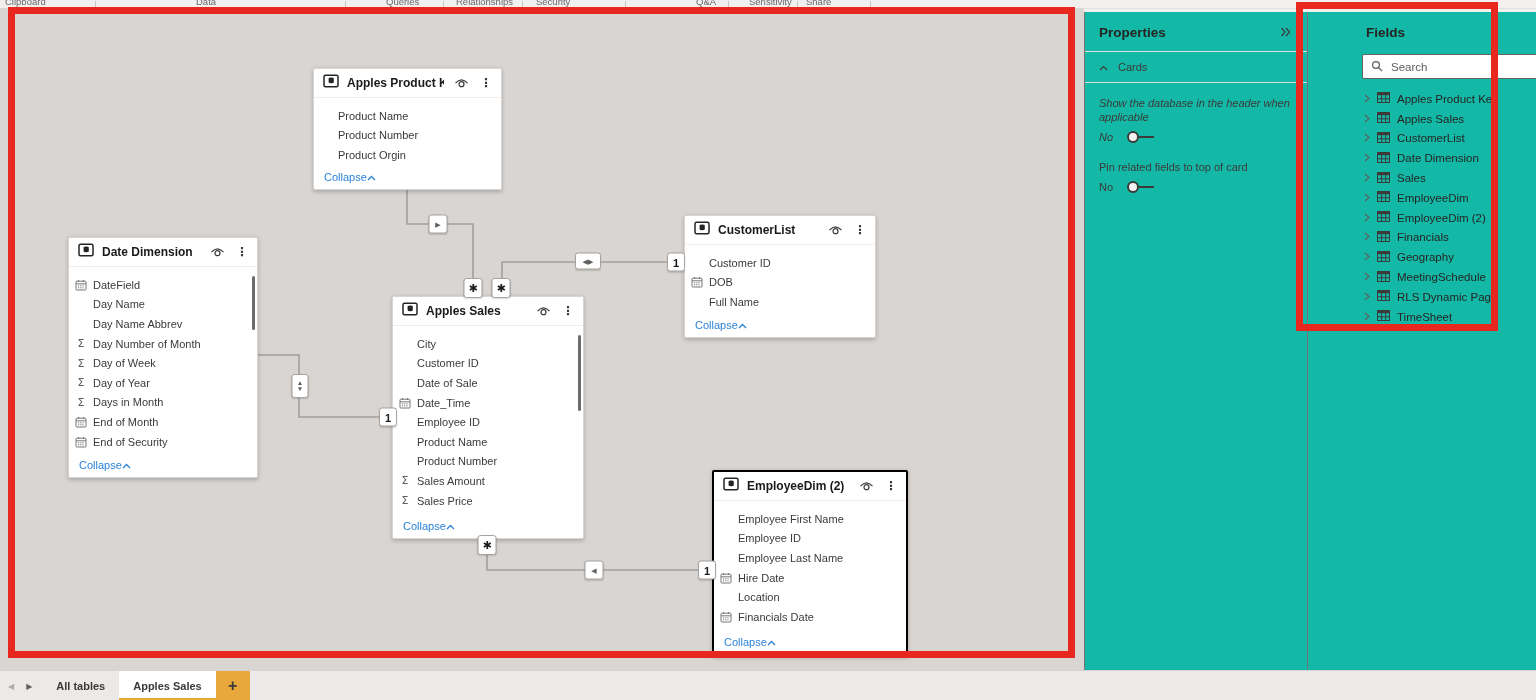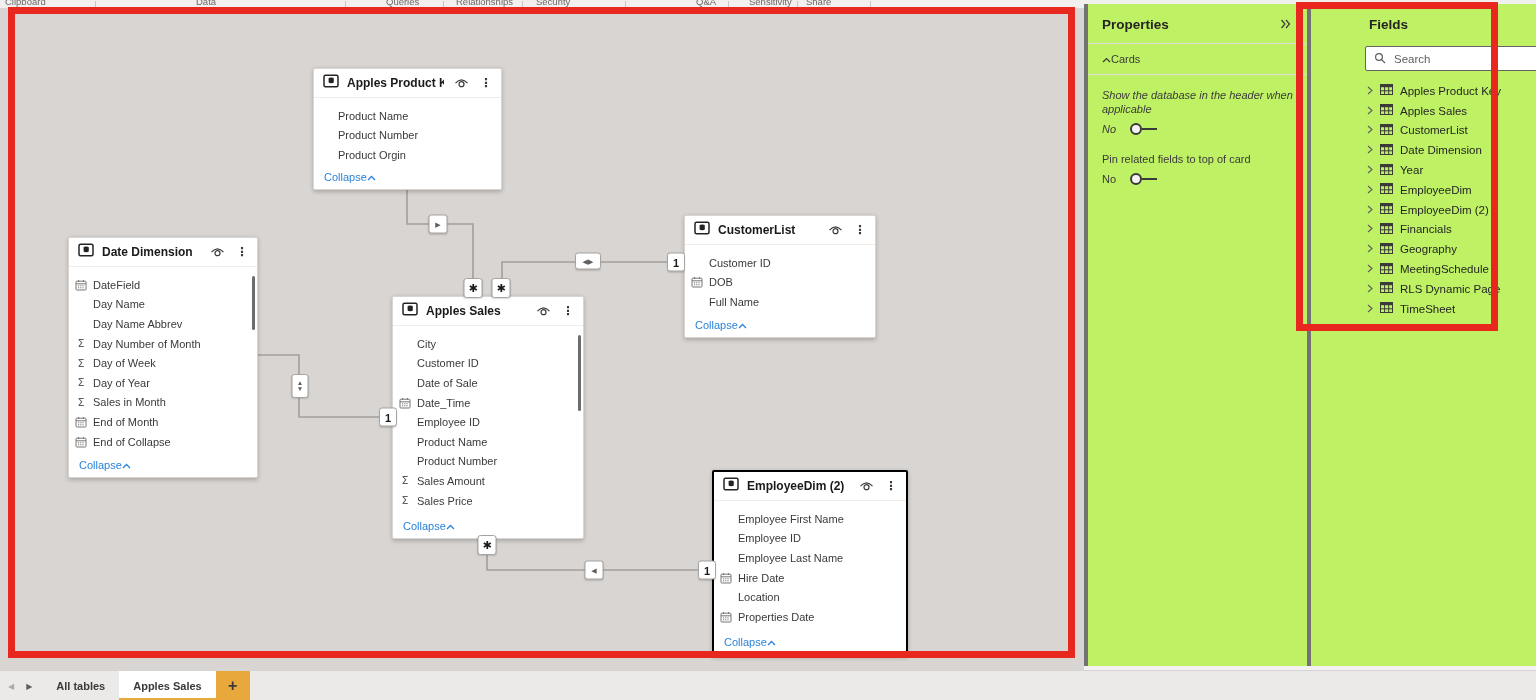--- a/index.html
+++ b/index.html
@@ -36,27 +36,27 @@
   
   .badge{position:absolute;z-index:3;transform:translate(-50%,-50%);background:#fff;border:1px solid #a6a3a0;
          border-radius:3px;display:flex;align-items:center;justify-content:center;
          box-shadow:0 1px 1.5px rgba(0,0,0,.15);font-weight:700;color:#1b1a19;}
   .badge.b-one{width:16px;height:17px;font-size:11px;}
   .badge.b-many{width:17px;height:17px;font-size:11px;padding-top:1px;}
   .badge.b-arrow{width:17px;height:17px;font-size:7px;color:#5f5d5b;}
   .badge.b-bih{width:24px;height:15px;font-size:7px;color:#5f5d5b;letter-spacing:0;}
   .badge.b-biv{width:15px;height:22px;flex-direction:column;font-size:6.5px;line-height:6px;color:#5f5d5b;}
   
-  .panel{position:absolute;top:4px;height:662px;background:#bef264;border-left:4px solid #737373;box-sizing:border-box;}
+  .panel{position:absolute;top:12px;height:662px;background:#14b8a6;border-left:1px solid #737373;box-sizing:border-box;}
   .panel-head{display:flex;align-items:center;justify-content:space-between;padding:11px 14px 9px 14px;}
   .panel-title{font-size:13.5px;font-weight:700;color:#252423;margin:0;}
   .icon-btn{background:none;border:none;padding:2px;cursor:pointer;display:flex;align-items:center;}
   .divider{height:1px;background:#e1dfdd;}
   .props{left:1084px;width:223px;}
-  .section-row{display:flex;padding:9px 14px;font-size:11px;color:#3b3a39;cursor:pointer;}
+  .section-row{display:flex;gap:10px;padding:9px 14px;font-size:11px;color:#3b3a39;cursor:pointer;}
   .prop-setting{margin-top:17px;}
   .prop-setting:first-child{margin-top:13px;font-style:italic;}
   .prop-label{font-size:11px;line-height:14px;color:#3b3a39;margin:0 14px 7px 14px;}
   .toggle-row{display:flex;align-items:flex-start;margin:0 14px;}
   .toggle-value{font-size:11px;color:#3b3a39;min-width:20px;}
   .toggle{display:inline-flex;align-items:center;margin-left:8px;cursor:pointer;}
   .tg-knob{width:8px;height:8px;border:2px solid #3b3a39;border-radius:50%;background:#f4f3f2;}
   .tg-knob.filled{width:12px;height:12px;border:none;background:#3b3a39;}
   .tg-track{width:15px;height:2px;background:#3b3a39;}
   .fields{left:1307px;width:275px;padding-left:44px;}
@@ -202,21 +202,21 @@
         <div class="frow">
       <span class="ficon">
             <span class="sigma">Σ</span>
           </span>
       <span>Day of Year</span>
         </div>
         <div class="frow">
       <span class="ficon">
             <span class="sigma">Σ</span>
           </span>
-      <span>Sales in Month</span>
+      <span>Days in Month</span>
         </div>
         <div class="frow">
       <span class="ficon">
             <svg width="12" height="12" viewBox="0 0 12 12" fill="none" stroke="#797775" stroke-width="1">
               <rect x="1" y="2.2" width="10" height="8.8" rx="0.8"></rect>
               <line x1="1" y1="4.8" x2="11" y2="4.8"></line>
               <line x1="3.6" y1="1" x2="3.6" y2="3"></line>
               <line x1="8.4" y1="1" x2="8.4" y2="3"></line>
               <line x1="3" y1="6.8" x2="9" y2="6.8" stroke-dasharray="1.2 1"></line>
               <line x1="3" y1="8.8" x2="9" y2="8.8" stroke-dasharray="1.2 1"></line>
@@ -228,21 +228,21 @@
       <span class="ficon">
             <svg width="12" height="12" viewBox="0 0 12 12" fill="none" stroke="#797775" stroke-width="1">
               <rect x="1" y="2.2" width="10" height="8.8" rx="0.8"></rect>
               <line x1="1" y1="4.8" x2="11" y2="4.8"></line>
               <line x1="3.6" y1="1" x2="3.6" y2="3"></line>
               <line x1="8.4" y1="1" x2="8.4" y2="3"></line>
               <line x1="3" y1="6.8" x2="9" y2="6.8" stroke-dasharray="1.2 1"></line>
               <line x1="3" y1="8.8" x2="9" y2="8.8" stroke-dasharray="1.2 1"></line>
             </svg>
           </span>
-      <span>End of Collapse</span>
+      <span>End of Security</span>
         </div>
       </div>
     <span class="collapse-link">
       <span>Collapse</span>
       <span><svg width="9" height="6" viewBox="0 0 9 6" fill="none" stroke="#2B83D8" stroke-width="1.3">
             <path d="M1 5 L4.5 1.5 L8 5"></path>
           </svg></span>
     </span>
     <span class="vthumb" style="top:38px;height:54px;"></span>
     </div>
@@ -420,21 +420,21 @@
       <span class="ficon">
             <svg width="12" height="12" viewBox="0 0 12 12" fill="none" stroke="#797775" stroke-width="1">
               <rect x="1" y="2.2" width="10" height="8.8" rx="0.8"></rect>
               <line x1="1" y1="4.8" x2="11" y2="4.8"></line>
               <line x1="3.6" y1="1" x2="3.6" y2="3"></line>
               <line x1="8.4" y1="1" x2="8.4" y2="3"></line>
               <line x1="3" y1="6.8" x2="9" y2="6.8" stroke-dasharray="1.2 1"></line>
               <line x1="3" y1="8.8" x2="9" y2="8.8" stroke-dasharray="1.2 1"></line>
             </svg>
           </span>
-      <span>Properties Date</span>
+      <span>Financials Date</span>
         </div>
       </div>
     <span class="collapse-link">
       <span>Collapse</span>
       <span><svg width="9" height="6" viewBox="0 0 9 6" fill="none" stroke="#2B83D8" stroke-width="1.3">
             <path d="M1 5 L4.5 1.5 L8 5"></path>
           </svg></span>
     </span>
     </div>
     <div class="badge b-arrow" style="left: 438px; top: 224px;">▶</div>
@@ -575,21 +575,21 @@
     <span><svg width="6" height="9" viewBox="0 0 6 9" fill="none" stroke="#605e5c" stroke-width="1.1">
             <path d="M1 1 L5 4.5 L1 8"></path>
           </svg></span>
     <span><svg width="13" height="11" viewBox="0 0 13 11">
             <rect x="0.5" y="0.5" width="12" height="10" fill="none" stroke="#3b3a39"></rect>
             <rect x="0.5" y="0.5" width="12" height="2.7" fill="#3b3a39"></rect>
             <line x1="4.6" y1="3" x2="4.6" y2="10.5" stroke="#3b3a39"></line>
             <line x1="8.7" y1="3" x2="8.7" y2="10.5" stroke="#3b3a39"></line>
             <line x1="0.5" y1="6.8" x2="12.5" y2="6.8" stroke="#3b3a39"></line>
           </svg></span>
-    <span>Year</span>
+    <span>Sales</span>
       </div>
       <div class="tbl-row">
     <span><svg width="6" height="9" viewBox="0 0 6 9" fill="none" stroke="#605e5c" stroke-width="1.1">
             <path d="M1 1 L5 4.5 L1 8"></path>
           </svg></span>
     <span><svg width="13" height="11" viewBox="0 0 13 11">
             <rect x="0.5" y="0.5" width="12" height="10" fill="none" stroke="#3b3a39"></rect>
             <rect x="0.5" y="0.5" width="12" height="2.7" fill="#3b3a39"></rect>
             <line x1="4.6" y1="3" x2="4.6" y2="10.5" stroke="#3b3a39"></line>
             <line x1="8.7" y1="3" x2="8.7" y2="10.5" stroke="#3b3a39"></line>

